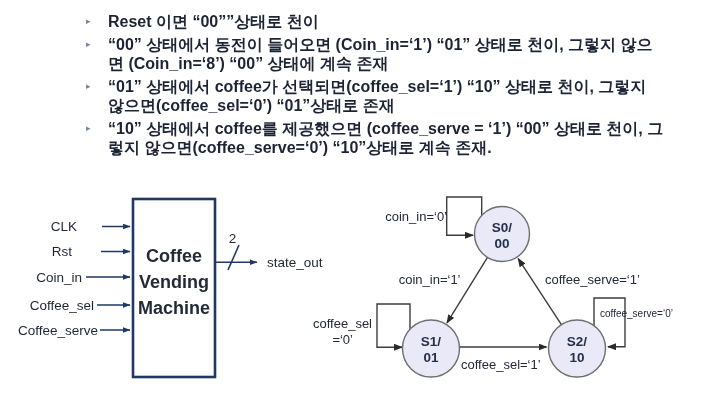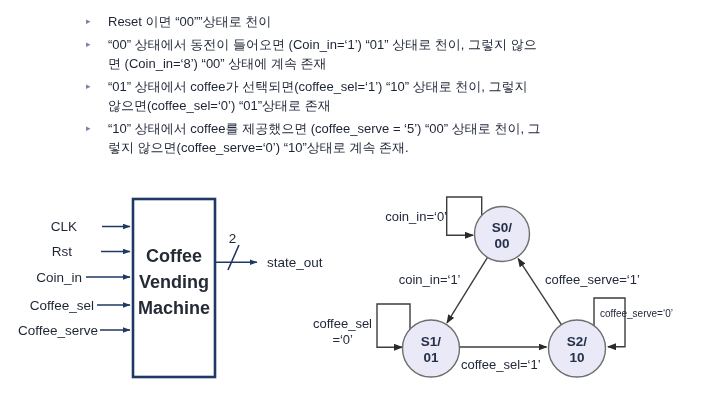--- a/index.html
+++ b/index.html
@@ -7,22 +7,23 @@
     position:relative;width:718px;height:403px;background:#ffffff;overflow:hidden;
     font-family:"Liberation Sans",sans-serif;
   }
   .bullets{position:absolute;left:84px;top:12px;}
   .bullet{display:flex;align-items:flex-start;margin-bottom:3px;}
   .bullet .marker{
     width:22px;flex:0 0 22px;font-size:9px;line-height:19.5px;color:#76819f;
     text-align:left;padding-left:2px;
   }
   .bullet .btext{
-    white-space:pre;font-size:13px;line-height:19.5px;color:#1c2334;
+    white-space:pre;font-size:16px;line-height:19.5px;color:#1c2334;
     letter-spacing:0px;
+    font-weight:bold;
   }
   svg{position:absolute;left:0;top:185px;}
   svg text{font-family:"Liberation Sans",sans-serif;fill:#1d2433;}
   .io-label{font-size:13.5px;}
   .box-title{font-size:18px;font-weight:bold;fill:#242a36;}
   .bus-label{font-size:13.5px;}
   .fsm-label{font-size:13px;fill:#23283a;}
   .fsm-label-small{font-size:10px;fill:#23283a;}
   .state-label{font-size:13.5px;font-weight:bold;fill:#25304a;}
 </style>
@@ -41,21 +42,21 @@
       <span class="btext">“00” 상태에서 동전이 들어오면 (Coin_in=‘1’) “01” 상태로 천이, 그렇지 않으
 면 (Coin_in=‘8’) “00” 상태에 계속 존재</span>
     </div>
     <div class="bullet">
       <span class="marker">▸</span>
       <span class="btext">“01” 상태에서 coffee가 선택되면(coffee_sel=‘1’) “10” 상태로 천이, 그렇지
 않으면(coffee_sel=‘0’) “01”상태로 존재</span>
     </div>
     <div class="bullet">
       <span class="marker">▸</span>
-      <span class="btext">“10” 상태에서 coffee를 제공했으면 (coffee_serve = ‘5’) “00” 상태로 천이, 그
+      <span class="btext">“10” 상태에서 coffee를 제공했으면 (coffee_serve = ‘1’) “00” 상태로 천이, 그
 렇지 않으면(coffee_serve=‘0’) “10”상태로 계속 존재.</span>
     </div>
   </div>
 
   <svg width="718" height="218" viewBox="0 0 718 218">
     <defs>
       <marker id="mNavy" markerWidth="9" markerHeight="8" refX="7.5" refY="3" orient="auto" markerUnits="userSpaceOnUse">
         <path d="M0,0 L8,3 L0,6 Z" fill="#1f3864"></path>
       </marker>
       <marker id="mDark" markerWidth="10" markerHeight="9" refX="8" refY="3.5" orient="auto" markerUnits="userSpaceOnUse">

